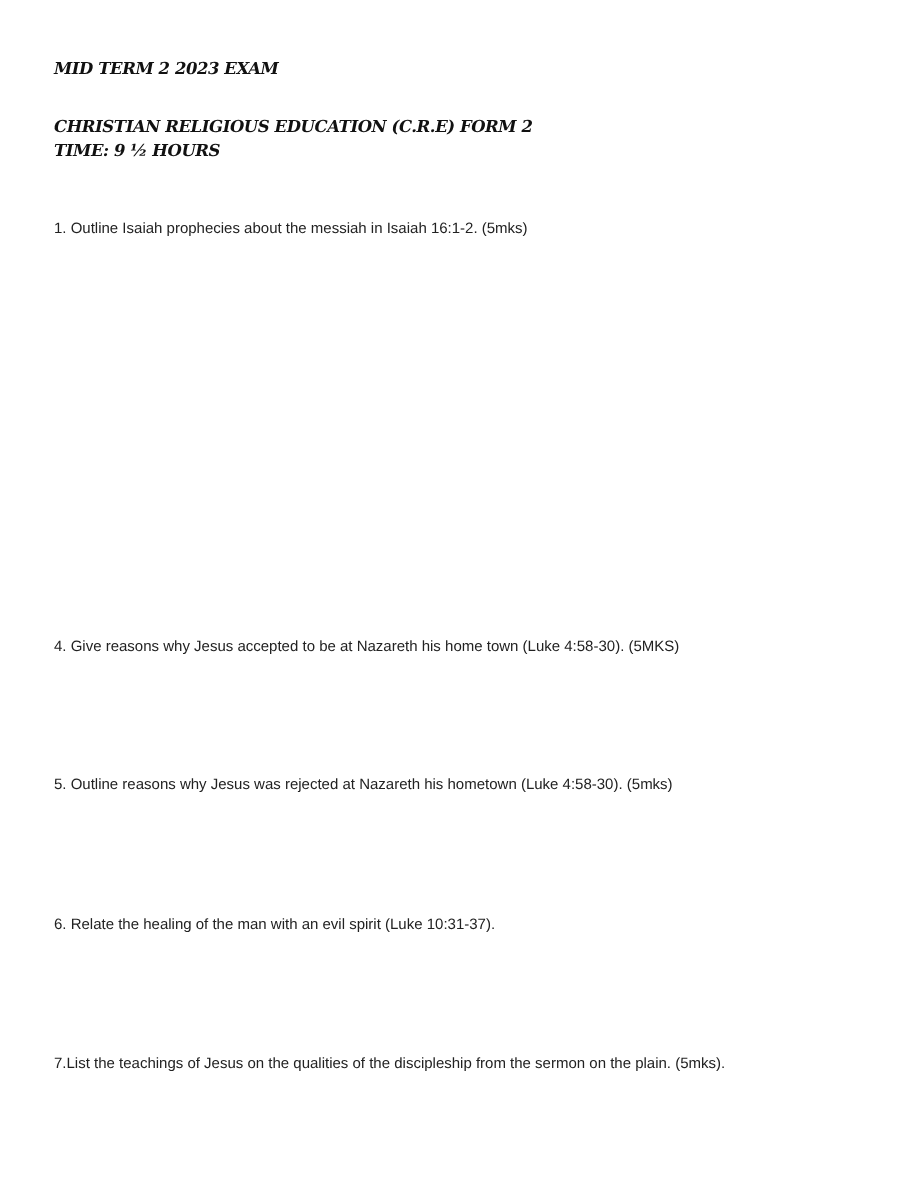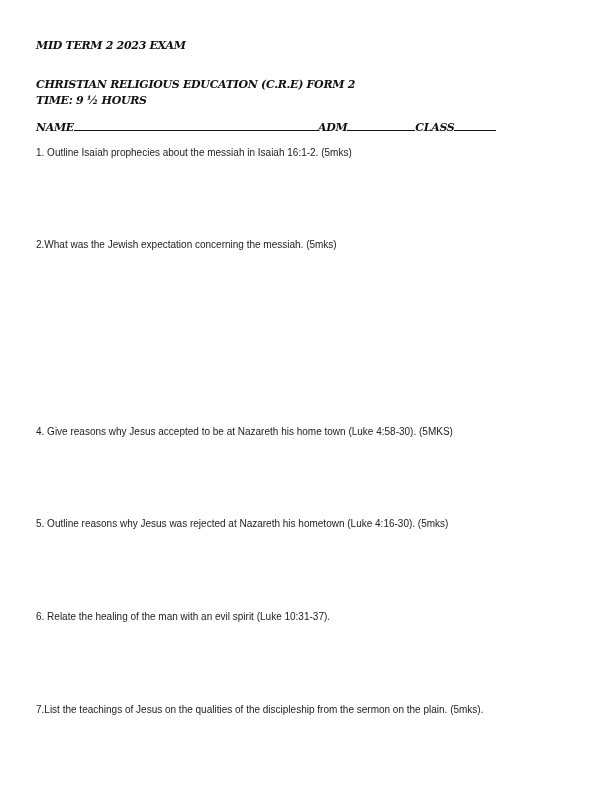--- a/index.html
+++ b/index.html
@@ -48,24 +48,20 @@
   </style>
 </head>
 <body>
 
 <div class="page">
 
   <div class="hdr" style="top:39px;">MID TERM 2 2023 EXAM</div>
   <div class="hdr" style="top:78px;">CHRISTIAN RELIGIOUS EDUCATION (C.R.E)  FORM 2</div>
   <div class="hdr" style="top:94px;">TIME: 9 ½ HOURS</div>
 
-  <div class="hdr" style="top:121px;">
-    <span>NAME</span><span class="fill-line" style="width:244px;"></span><span>ADM</span><span class="fill-line" style="width:68px;"></span><span>CLASS</span><span class="fill-line" style="width:42px;"></span>
-  </div>
 
   <div class="q" style="top:147px;">1. Outline Isaiah prophecies about the messiah in Isaiah 16:1-2.    (5mks)</div>
-  <div class="q" style="top:239px;">2.What was the Jewish expectation concerning the messiah.  (5mks)</div>
   <div class="q" style="top:426px;">4. Give reasons why Jesus accepted to be at Nazareth his home town (Luke 4:58-30).  (5MKS)</div>
-  <div class="q" style="top:518px;">5. Outline reasons why Jesus was rejected at Nazareth his hometown (Luke 4:16-30).  (5mks)</div>
+  <div class="q" style="top:518px;">5. Outline reasons why Jesus was rejected at Nazareth his hometown (Luke 4:58-30).  (5mks)</div>
   <div class="q" style="top:611px;">6. Relate the healing of the man with an evil spirit (Luke 10:31-37).</div>
   <div class="q" style="top:704px;">7.List the teachings of Jesus on the qualities of the discipleship from the sermon on the plain. (5mks).</div>
 
 </div>
 
 </body></html>

